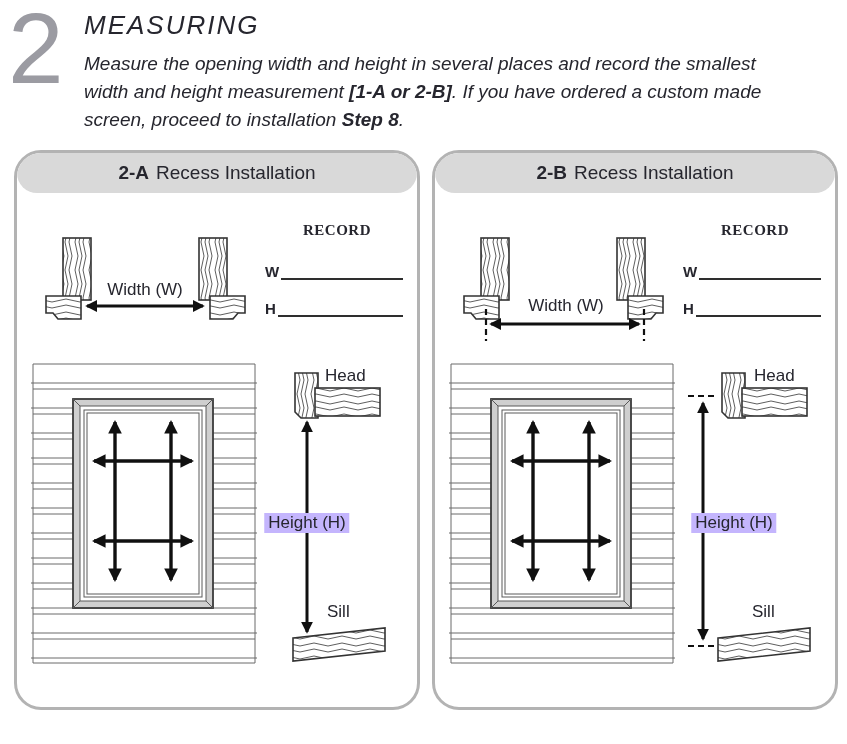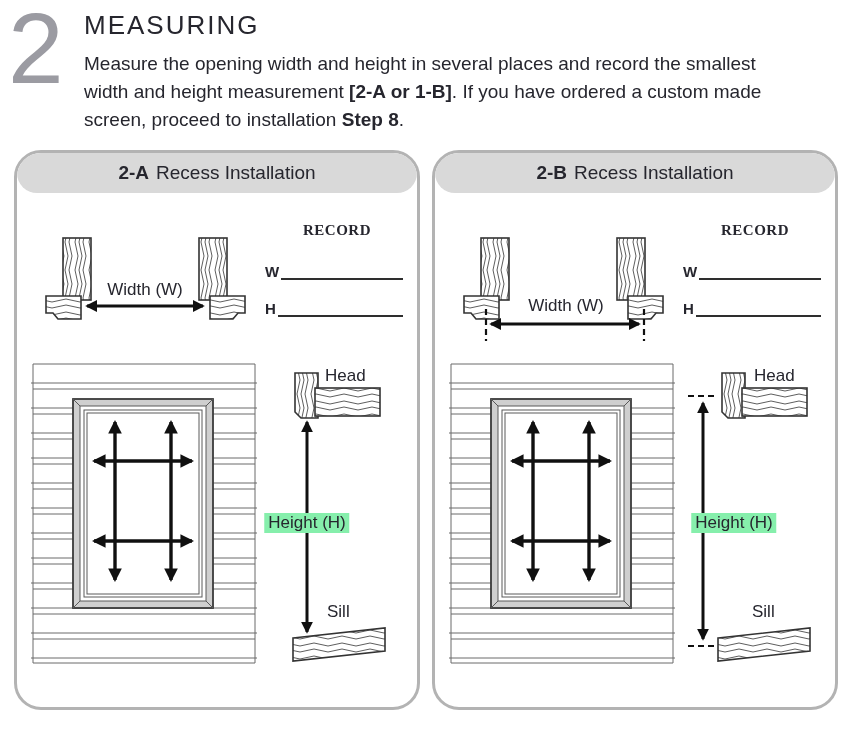--- a/index.html
+++ b/index.html
@@ -3,33 +3,33 @@
 <meta charset="utf-8">
 <style>
   html,body{margin:0;padding:0;}
   body{
     width:847px;height:744px;background:#ffffff;
     font-family:"Liberation Sans",sans-serif;color:#26262e;
     position:relative;overflow:hidden;
   }
   .header-row{display:flex;align-items:flex-start;padding:2px 0 0 8px;}
   .step-number{font-size:100px;line-height:92px;color:#9b9ba2;width:64px;flex:none;}
-  .header-content{padding-left:12px;padding-top:8px;}
+  .header-content{padding-left:12px;padding-top:8px;font-style:italic;}
   .page-title{font-size:26px;font-weight:400;letter-spacing:2px;margin:0 0 9px 0;}
   .intro{font-size:19px;line-height:28px;margin:0;width:714px;}
   .intro b{font-weight:700;}
   .panels-row{display:flex;gap:12px;margin:16px 0 0 14px;}
   .panel{width:406px;border:3px solid #b3b3b3;border-radius:27px;overflow:hidden;background:#fff;box-sizing:border-box;}
   .panel-header{height:40px;background:#d9d9d9;display:flex;align-items:center;justify-content:center;gap:7px;font-size:19px;border-radius:20px;}
   .panel-header .code{font-weight:700;}
   .panel-body{position:relative;height:514px;}
   .art{position:absolute;left:0;top:0;width:100%;height:100%;}
   .lbl{position:absolute;font-size:17px;white-space:nowrap;}
   .lbl-center{transform:translateX(-50%);}
-  .lbl-bg{background:#86efac;padding:0 4px;}
+  .lbl-bg{background:#c4b5fd;padding:0 4px;}
   .record-title{position:absolute;font-size:15px;font-weight:700;letter-spacing:.5px;white-space:nowrap;font-family:Liberation Serif, serif;}
   .record-row{position:absolute;display:flex;align-items:flex-end;width:138px;}
   .record-row .rlabel{font-size:15px;font-weight:700;line-height:16px;}
   .record-row .rline{flex:1;border-bottom:2px solid #2e2e2e;margin-left:2px;height:14px;}
   .defs-svg{position:absolute;width:0;height:0;}
 </style>
 </head>
 <body>
 
 <svg class="defs-svg" aria-hidden="true">
@@ -84,21 +84,21 @@
     </g>
   </defs>
 </svg>
 
 <div class="page">
 
   <div class="header-row">
     <div class="step-number">2</div>
     <div class="header-content">
       <h1 class="page-title">MEASURING</h1>
-      <p class="intro"><span>Measure the opening width and height in several places and record the smallest width and height measurement </span><b>[2-A or 1-B]</b><span>. If you have ordered a custom made screen, proceed to installation </span><b>Step 8</b><span>.</span></p>
+      <p class="intro"><span>Measure the opening width and height in several places and record the smallest width and height measurement </span><b>[1-A or 2-B]</b><span>. If you have ordered a custom made screen, proceed to installation </span><b>Step 8</b><span>.</span></p>
     </div>
   </div>
 
   <div class="panels-row">
 
     <section class="panel">
       <header class="panel-header">
         <span class="code">2-A</span>
         <span class="ptitle">Recess Installation</span>
       </header>

